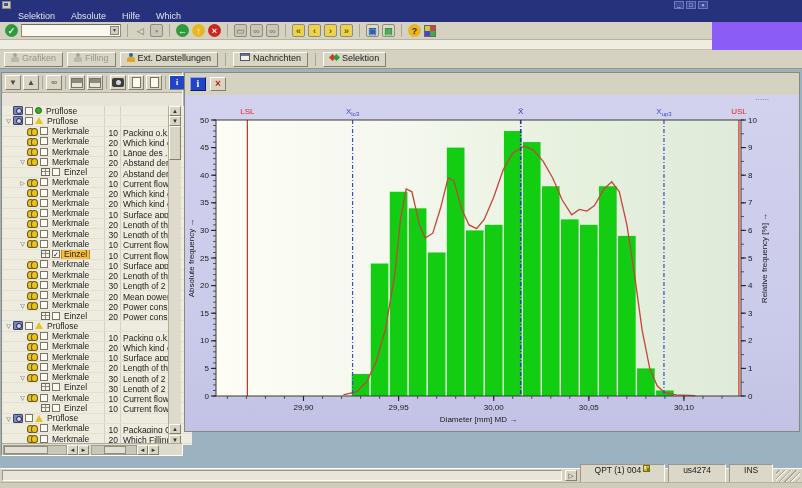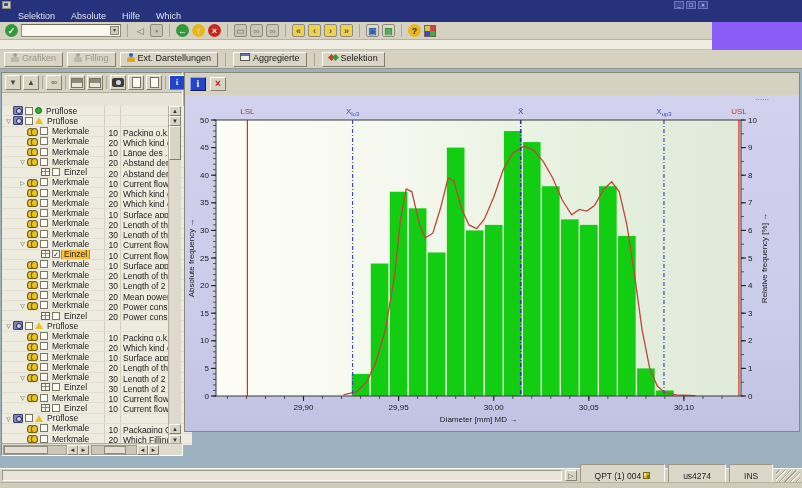--- a/index.html
+++ b/index.html
@@ -86,21 +86,21 @@
   #chart-panel { position:absolute; left:184px; top:3px; width:616px; height:360px; background:#d6d2c2; border:1px solid #8a8878; }
   #chart-header { position:absolute; left:0; top:0; width:100%; height:22px; background:#d6d2c2; display:flex; align-items:center; gap:4px; padding-left:5px; }
   #info-button { width:16px; height:14px; background:#2244c8; border-top:1px solid #8fa0e8; border-left:1px solid #8fa0e8; border-right:1px solid #101c60; border-bottom:1px solid #101c60; color:#fff; font-weight:bold; font-size:10px; line-height:12px; text-align:center; font-family:"Liberation Serif", serif; }
   #close-button { width:16px; height:14px; background:#d9d5c5; border-top:1px solid #fdfcf5; border-left:1px solid #fdfcf5; border-right:1px solid #827f6f; border-bottom:1px solid #827f6f; color:#c22018; font-weight:bold; font-size:10px; line-height:12px; text-align:center; }
   #chart-area { position:absolute; left:0; top:22px; width:614px; height:336px; background:linear-gradient(#d2d2ee 0%, #cacaea 70%, #c2c2e4 100%); }
 
   
   #statusbar { position:absolute; left:0; top:468px; width:802px; height:14px; background:#d6d2c2; border-top:1px solid #fdfcf5; display:flex; align-items:center; gap:3px; padding:0 2px; }
   #status-message { width:612px; height:11px; background:#e9e6d9; border:1px solid #9b9786; border-bottom-color:#fdfcf5; border-right-color:#fdfcf5; }
   #status-history-button { width:12px; height:11px; background:#d9d5c5; border-top:1px solid #fdfcf5; border-left:1px solid #fdfcf5; border-right:1px solid #827f6f; border-bottom:1px solid #827f6f; font-size:7px; line-height:9px; text-align:center; color:#4a4a42; }
-  .status-field { height:24px; background:#dcd8c9; border:1px solid #9b9786; border-bottom-color:#fdfcf5; border-right-color:#fdfcf5; font-size:8.5px; padding:0 14px; display:flex; align-items:center; gap:2px; white-space:nowrap; }
+  .status-field { height:24px; background:#dcd8c9; border:1px solid #9b9786; border-bottom-color:#fdfcf5; border-right-color:#fdfcf5; font-size:8.5px; padding:0 14px; display:flex; align-items:flex-start; gap:2px; white-space:nowrap; }
   .sf-icon { width:7px; height:7px; background:conic-gradient(#e0b020 0 25%, #3a9a3a 0 50%, #e0b020 0 75%, #f0e0a0 0); border:1px solid #7a6a10; }
   #status-grip { margin-left:auto; width:26px; height:12px; background:repeating-linear-gradient(135deg, #d6d2c2 0 2px, #a8a494 2px 3px, #f2efe4 3px 4px); }
   #bottomstrip { position:absolute; left:0; top:482px; width:802px; height:6px; background:#d0ccbc; border-top:1px solid #b7b3a4; }
 
   
   .ic-printer { background:linear-gradient(#8d8a7c 0 4px, #e8e6da 4px 100%); border:1px solid #77745f; width:12px; height:10px; }
   .ic-doc { background:#fdfcf4; border:1px solid #77745f; width:9px; height:11px; }
   .ic-camera { background:#3e3c34; border-radius:2px; width:12px; height:9px; position:relative; }
   .ic-camera::after { content:""; position:absolute; left:4px; top:2px; width:5px; height:5px; border-radius:50%; background:#cfd4ec; }
   .ic-grid { width:12px; height:12px; background:conic-gradient(#c44 0 25%, #4a4 0 50%, #44c 0 75%, #cc4 0); border:1px solid #666; }
@@ -156,21 +156,21 @@
         <span class="mini-person"></span>
         <span>Filling</span>
       </div>
       <div class="app-btn">
         <span class="mini-person"></span>
         <span>Ext. Darstellungen</span>
       </div>
       <div class="tbsep"></div>
       <div class="app-btn">
         <span class="mini-window"></span>
-        <span>Aggregierte</span>
+        <span>Nachrichten</span>
       </div>
       <div class="tbsep"></div>
       <div class="app-btn">
         <span class="mini-diamond"></span>
         <span>Selektion</span>
       </div>
     </div>
 
   <div id="mainarea">
 

